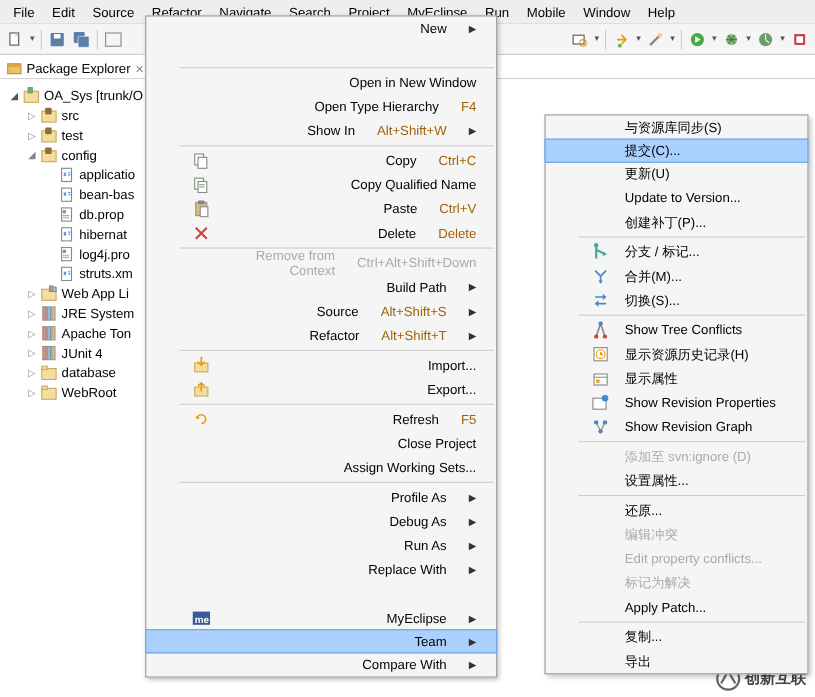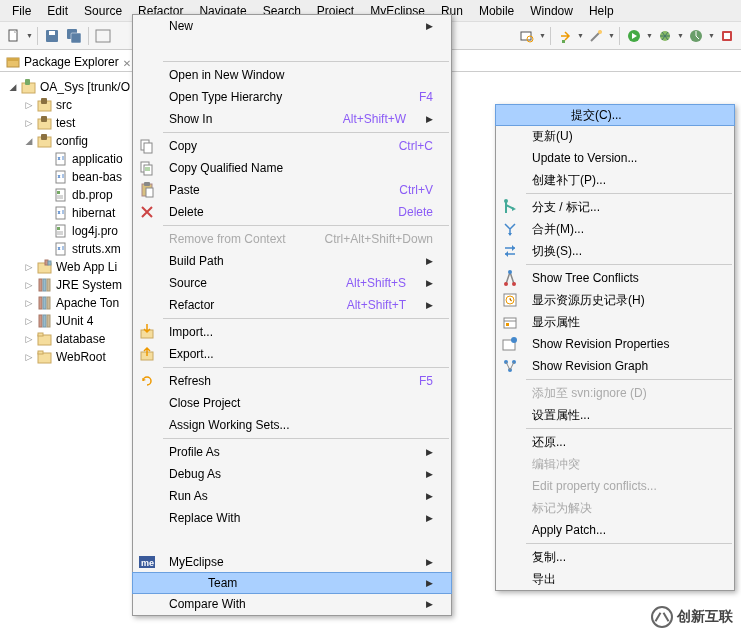--- a/index.html
+++ b/index.html
@@ -18,24 +18,24 @@
 .tab-close { color: #888; font-size: 10px; cursor: pointer; }
 
 .tree { padding: 6px 4px; background: #fff; height: calc(100% - 72px); overflow: hidden; }
 .tree-row { display: flex; align-items: center; height: 18px; gap: 3px; cursor: default; }
 .triangle { font-size: 9px; color: #888; width: 10px; text-align: center; }
 .triangle.open { color: #555; }
 .tree-icon { width: 16px; height: 16px; display: inline-flex; align-items: center; justify-content: center; }
 
 .context-menu { position: absolute; background: #f5f5f5; border: 1px solid #999; box-shadow: 2px 2px 5px rgba(0,0,0,0.3); z-index: 100; }
 .context-menu-item { display: flex; align-items: center; height: 22px; padding-right: 18px; }
-.context-menu-item.highlighted { background: #aad0ff; border: 1px solid #6aa0e0; margin: -1px; gap: 39px; }
-.cm-icon { width: 28px; height: 22px; display: flex; align-items: center; justify-content: center; border-right: 1px solid rgba(0,0,0,0); }
+.context-menu-item.highlighted { background: #aad0ff; border: 1px solid #6aa0e0; margin: -1px; }
+.cm-icon { width: 28px; height: 22px; display: flex; align-items: center; justify-content: center; border-right: 1px solid rgba(0,0,0,0); margin-left: 36px; }
 .cm-label { flex: 1; padding-left: 8px; }
-.cm-shortcut { color: #8b5cf6; padding-left: 20px; }
+.cm-shortcut { color: #a16207; padding-left: 20px; }
 .cm-arrow { font-size: 9px; color: #333; margin-left: auto; padding-left: 20px; }
 .context-menu-item.disabled .cm-label, .context-menu-item.disabled .cm-shortcut { color: #aaa; }
 .context-menu-sep { height: 1px; background: #ccc; margin: 2px 2px 2px 30px; }
 
 .logo-badge { position: absolute; right: 8px; bottom: 6px; display: flex; align-items: center; gap: 4px; font-size: 14px; font-weight: bold; color: #444; }
 .logo-circle { width: 22px; height: 22px; border: 2px solid #666; border-radius: 50%; position: relative; }
 .logo-circle::before, .logo-circle::after { content: ''; position: absolute; background: #666; }
 .logo-circle::before { width: 2px; height: 10px; left: 4px; top: 4px; transform: rotate(30deg); }
 .logo-circle::after { width: 2px; height: 10px; right: 4px; top: 4px; transform: rotate(-30deg); }
 
@@ -314,21 +314,21 @@
           <svg width="16" height="16">
             <rect x="1" y="4" width="13" height="10" fill="#f5dd9d" stroke="#caa860"></rect>
             <rect x="1" y="2" width="5" height="3" fill="#f5dd9d" stroke="#caa860"></rect>
           </svg>
         </span>
         <span>WebRoot</span>
       </div>
     </div>
 </div>
 
-<div class="context-menu" id="cm1" style="left:132px; top:14px; width:320px;">
+<div class="context-menu" id="cm1" style="left:132px; top:14px; width:320px;text-align:right;">
     <div class="context-menu-item">
       <span class="cm-icon"></span>
       <span class="cm-label">New</span>
       <span class="cm-arrow">▶</span>
     </div>
     <div class="context-menu-item">
       <span class="cm-icon"></span>
     </div>
     <div class="context-menu-sep"></div>
     <div class="context-menu-item">
@@ -488,20 +488,24 @@
       <span class="cm-arrow">▶</span>
     </div>
     <div class="context-menu-item">
       <span class="cm-icon"></span>
       <span class="cm-label">Compare With</span>
       <span class="cm-arrow">▶</span>
     </div>
   </div>
 
 <div class="context-menu" id="cm2" style="left:495px; top:104px; width:240px;">
+    <div class="context-menu-item">
+      <span class="cm-icon"></span>
+      <span class="cm-label">与资源库同步(S)</span>
+    </div>
     <div class="context-menu-item highlighted">
       <span class="cm-icon"></span>
       <span class="cm-label">提交(C)...</span>
     </div>
     <div class="context-menu-item">
       <span class="cm-icon"></span>
       <span class="cm-label">更新(U)</span>
     </div>
     <div class="context-menu-item">
       <span class="cm-icon"></span>

